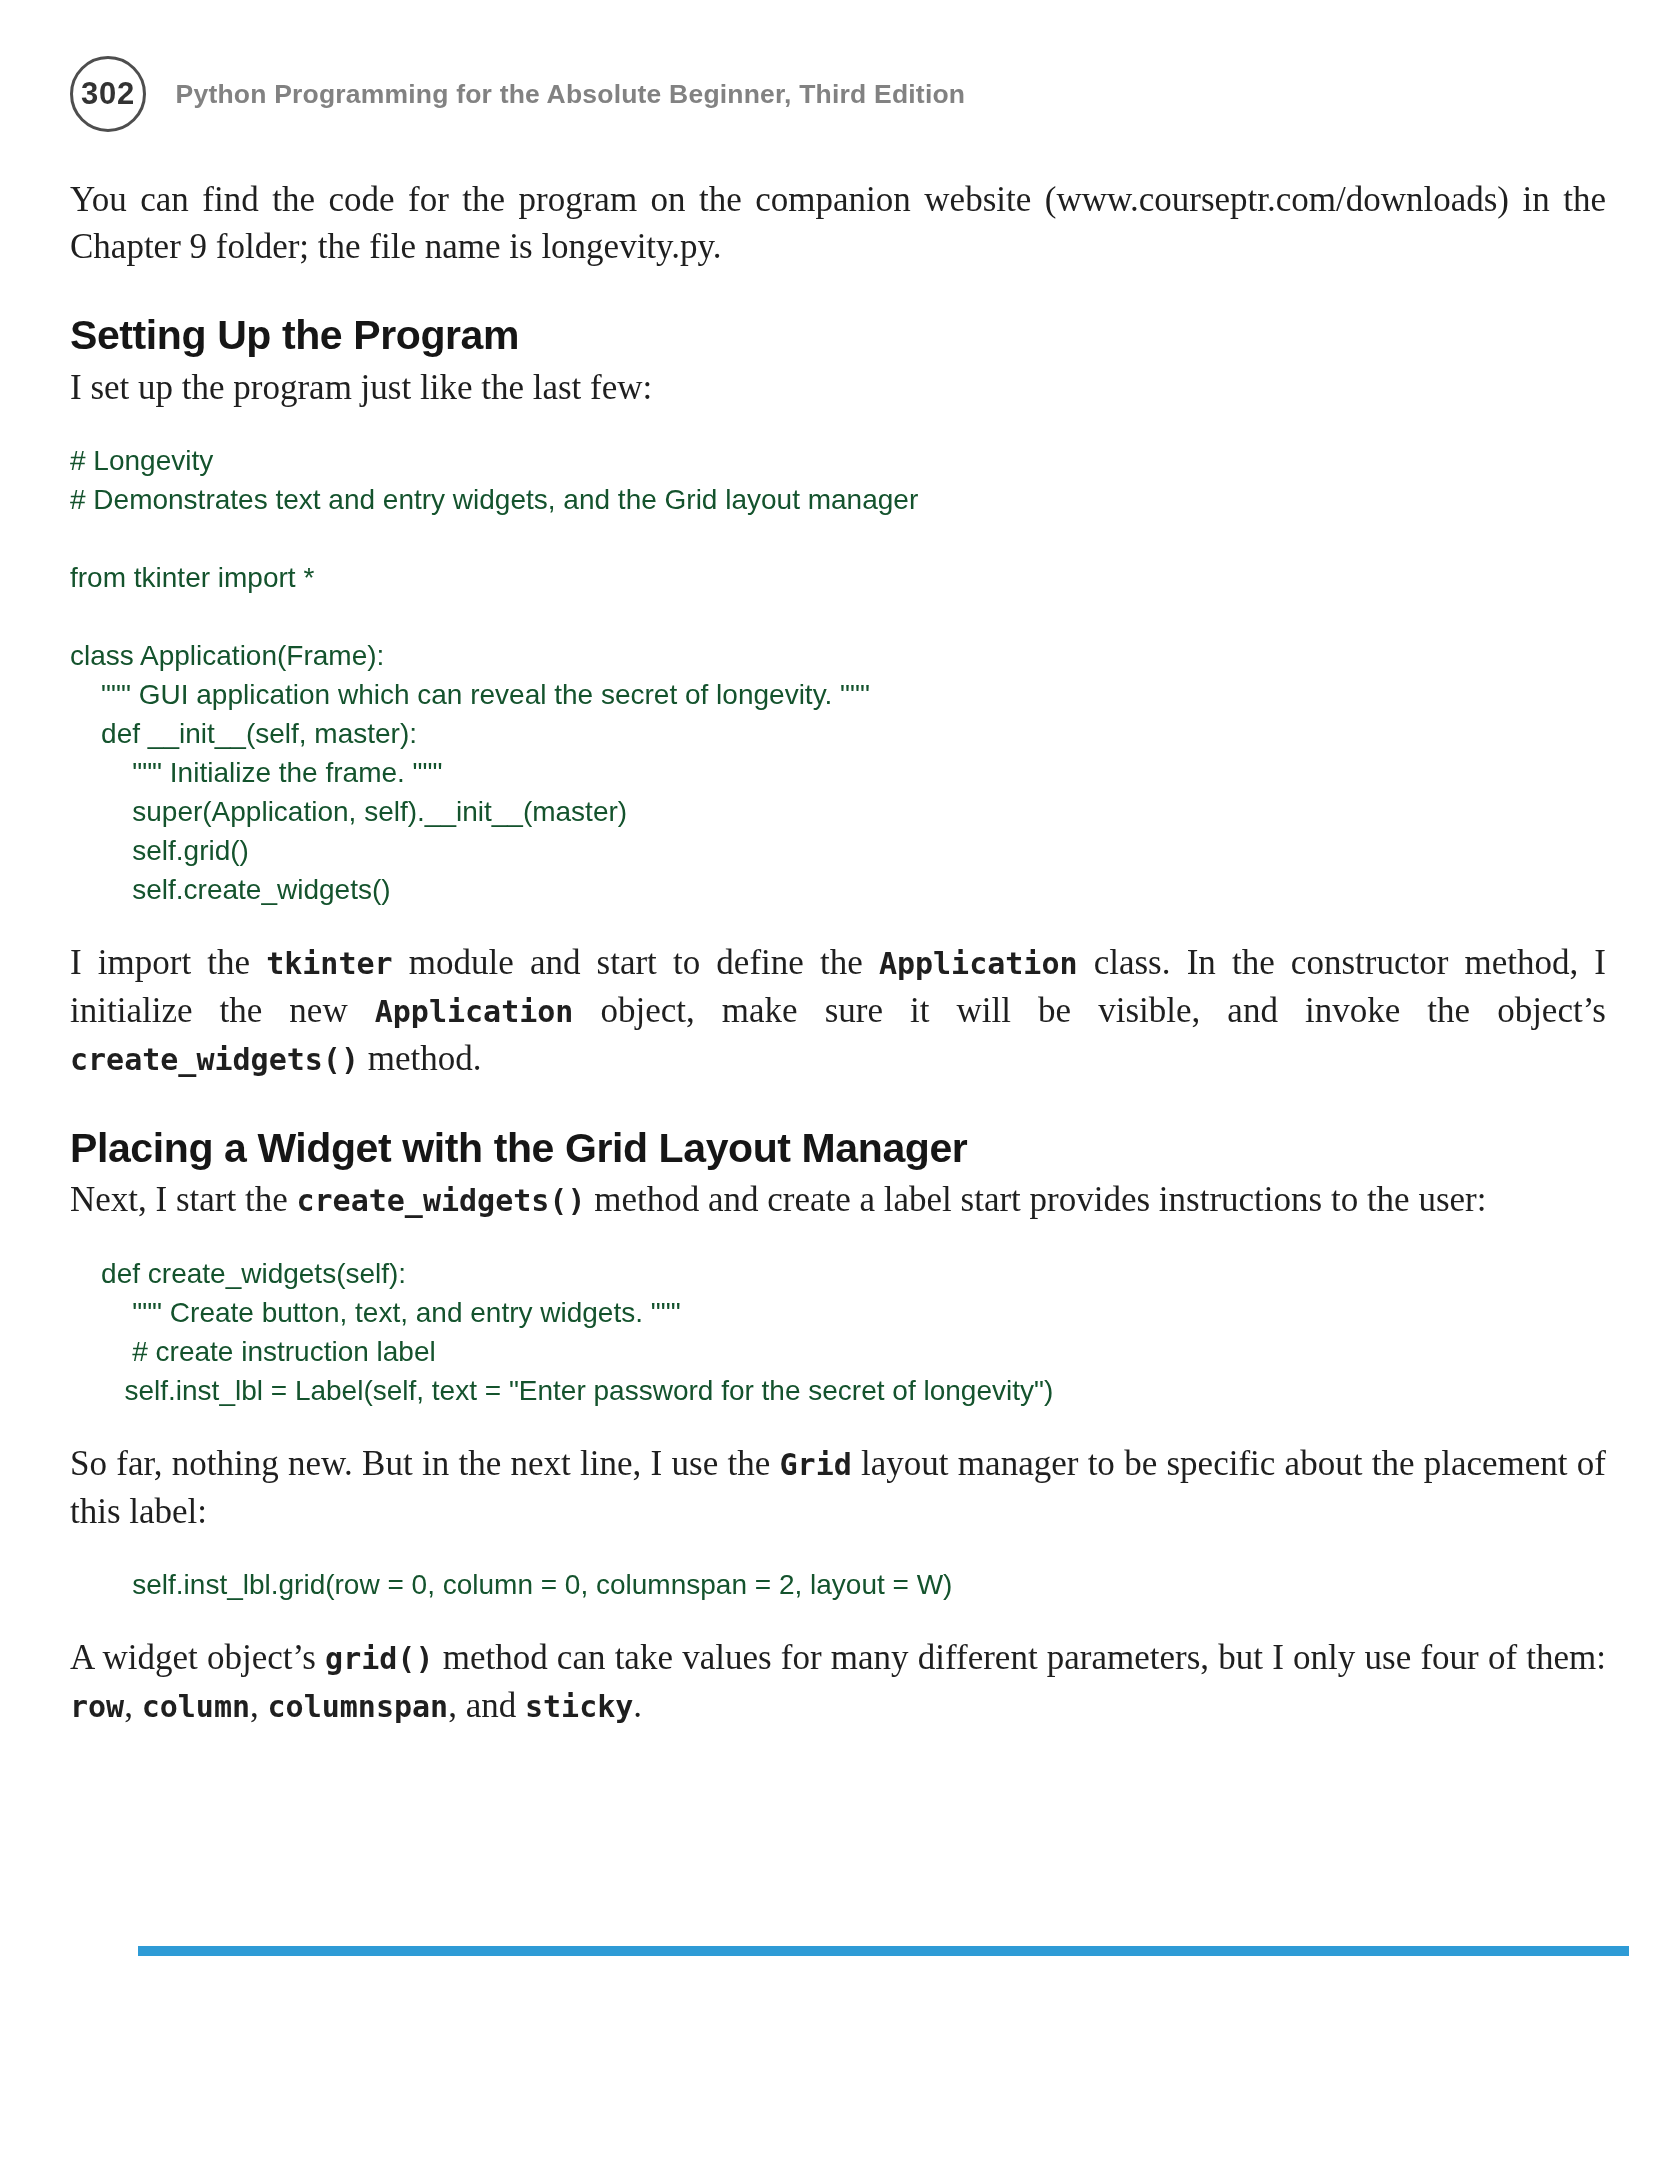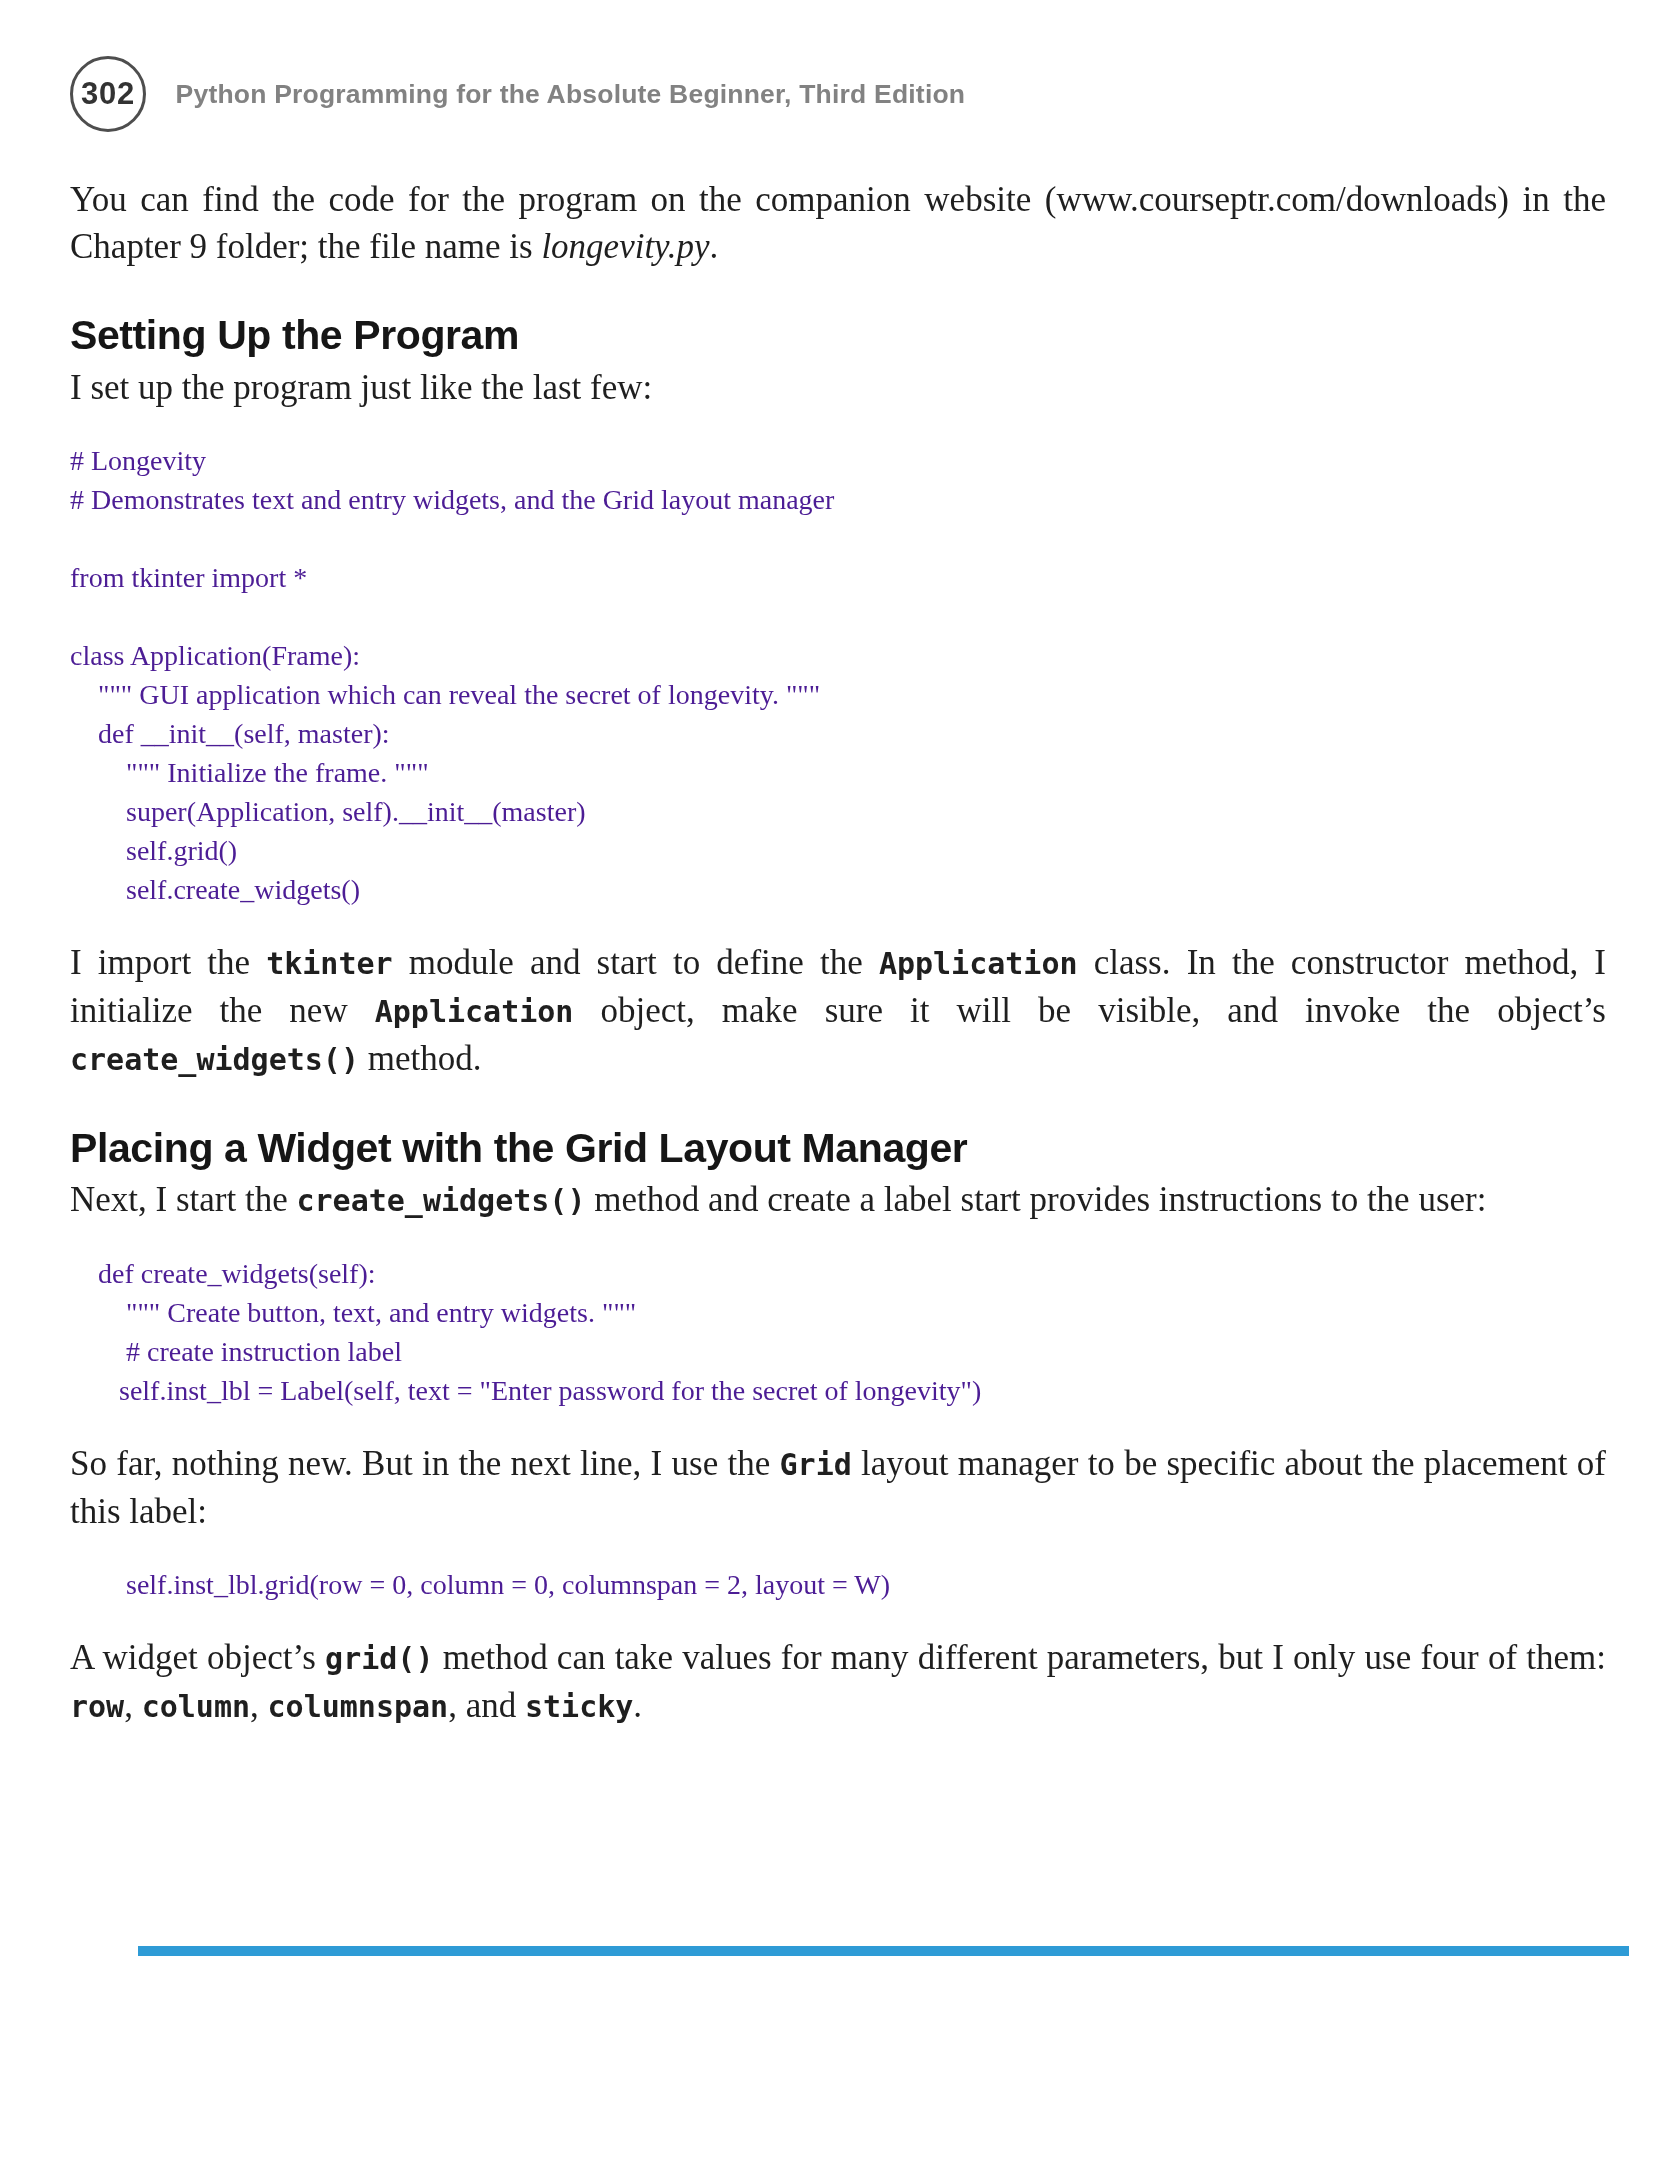--- a/index.html
+++ b/index.html
@@ -62,34 +62,34 @@
     font-family: "Liberation Sans", sans-serif;
     font-weight: bold;
     font-size: 41px;
     line-height: 47px;
     color: #161616;
     letter-spacing: -0.4px;
     margin: 42px 0 0 0;
   }
 
   pre.code {
-    font-family: Liberation Serif, serif;
+    font-family: Liberation Sans, sans-serif;
     font-size: 28px;
     line-height: 39px;
-    color: #4c1d95;
+    color: #14532d;
     margin: 30px 0;
     white-space: pre;
   }
 
   .inline-code {
     font-family: "DejaVu Sans Mono", monospace;
     font-size: 30px;
     font-weight: bold;
   }
-  .em { font-style: italic; }
+  .em { }
 
   .footer-bar {
     position: absolute;
     bottom: 0;
     left: 138px;
     width: 1491px;
     height: 10px;
     background: var(--accent, #2e9bd6);
   }
 </style>

